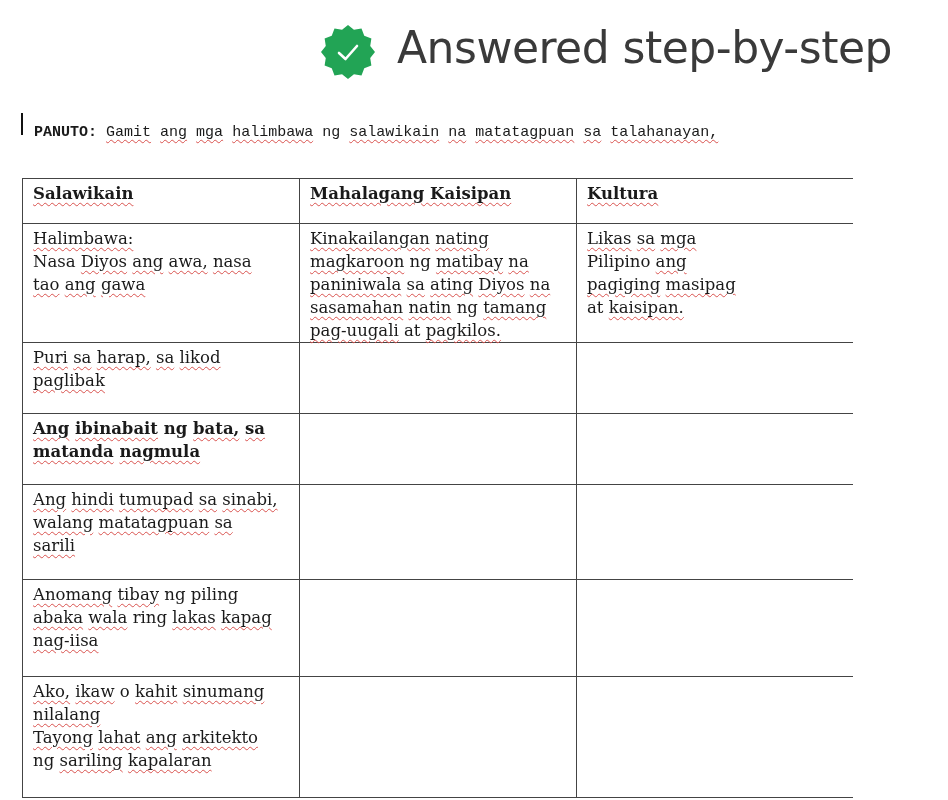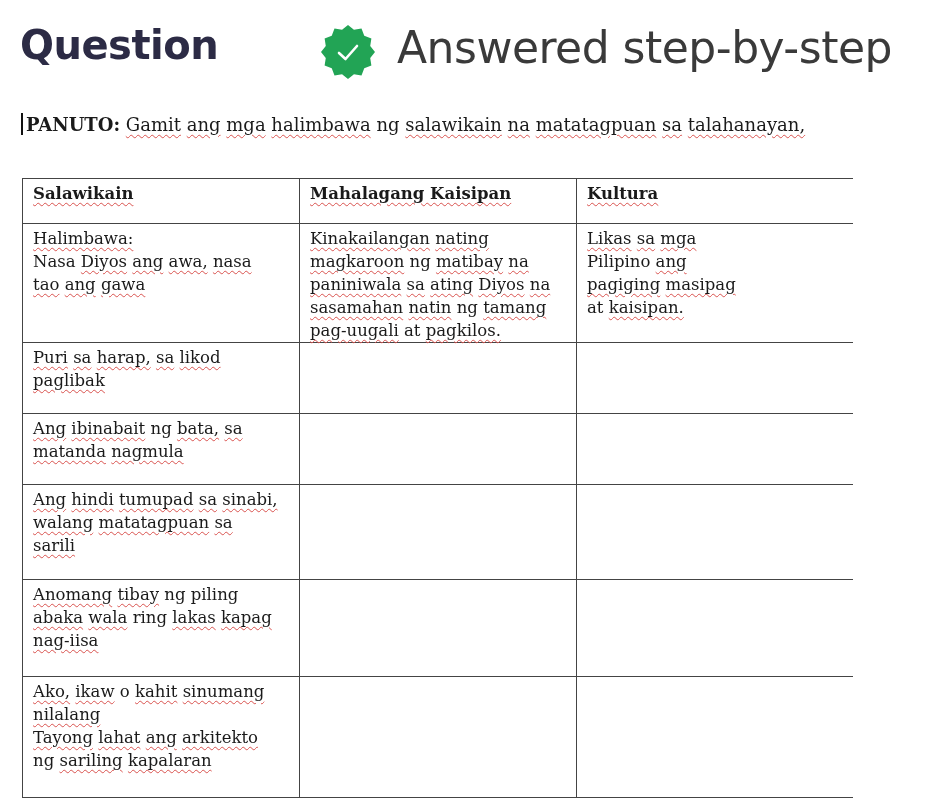--- a/index.html
+++ b/index.html
@@ -20,21 +20,21 @@
     font-size:44px; color:#3a3a3a; letter-spacing:-0.5px;
   }
 
   .doc {
     position:absolute; left:22px; top:108px; width:900px;
     font-family:"DejaVu Serif", serif; color:#1a1a1a;
   }
   .cursor {
     position:absolute; left:-1px; top:5px; width:1.5px; height:22px; background:#111;
   }
-  .instr { font-size:18px; line-height:25px; margin:4px; white-space:nowrap; }
+  .instr { font-size:15px; line-height:25px; margin:12px; white-space:nowrap;font-family:Liberation Mono, monospace; }
   .instr b { font-weight:bold; }
 
   .sp {
     text-decoration-line: underline;
     text-decoration-style: wavy;
     text-decoration-color: #d9534f;
     text-decoration-thickness: 1px;
     text-underline-offset: 3px;
   }
 
@@ -55,31 +55,30 @@
     line-height:23px;
     font-weight:normal;
   }
   table.grid th { font-weight:bold; }
   .col1 { width:277px; }
   .col2 { width:277px; }
   .col3 { width:276px; }
   tr.h-head td, tr.h-head th { height:41px; }
   tr.h-ex td { height:111px;margin-top:44px; }
   tr.h-r1 td { height:67px;margin-left:11px; }
-  tr.h-r2 td { height:67px; }
+  tr.h-r2 td { height:67px;font-weight:bold; }
   tr.h-r3 td { height:91px;border-radius:12px; }
   tr.h-r4 td { height:93px; }
   tr.h-r5 td { height:117px; }
   .line { display:block; white-space:nowrap; }
 </style>
 </head>
 <body>
 
 <div class="header">
-  <div class="q-title">Question</div>
   <svg class="badge" viewBox="0 0 56 56">
     <polygon id="badge-shape" fill="#22a455" points="28.00,1.00 33.95,5.78 41.50,4.62 44.26,11.74 51.38,14.50 50.22,22.05 55.00,28.00 50.22,33.95 51.38,41.50 44.26,44.26 41.50,51.38 33.95,50.22 28.00,55.00 22.05,50.22 14.50,51.38 11.74,44.26 4.62,41.50 5.78,33.95 1.00,28.00 5.78,22.05 4.62,14.50 11.74,11.74 14.50,4.62 22.05,5.78"></polygon>
     <polyline points="19,29 25.5,35 37,22" fill="none" stroke="#ffffff" stroke-width="2.6" stroke-linecap="round" stroke-linejoin="round"></polyline>
   </svg>
   <div class="answered">Answered step-by-step</div>
 </div>
 
 <div class="doc">
   <span class="cursor"></span>
   <p class="instr">

